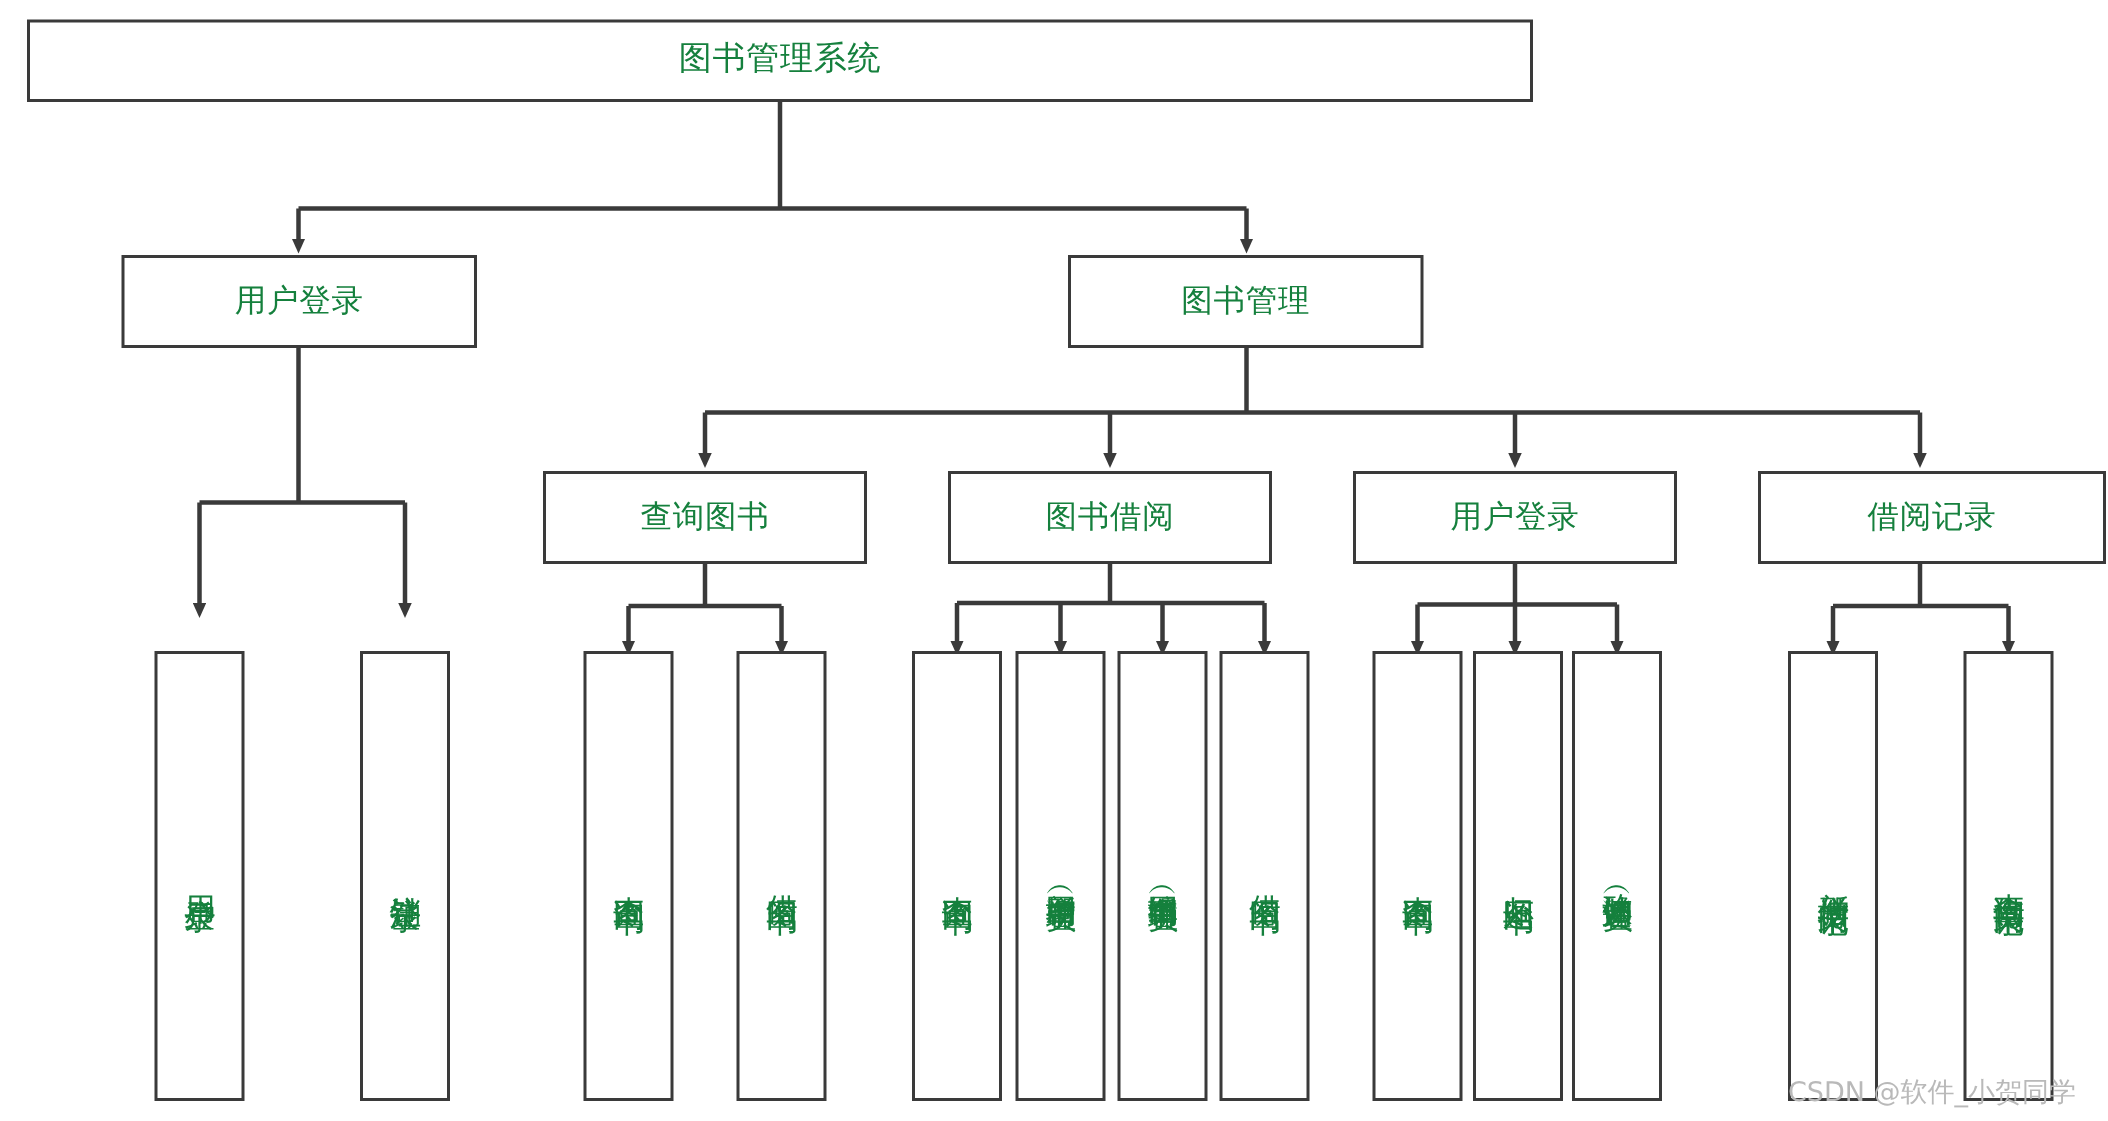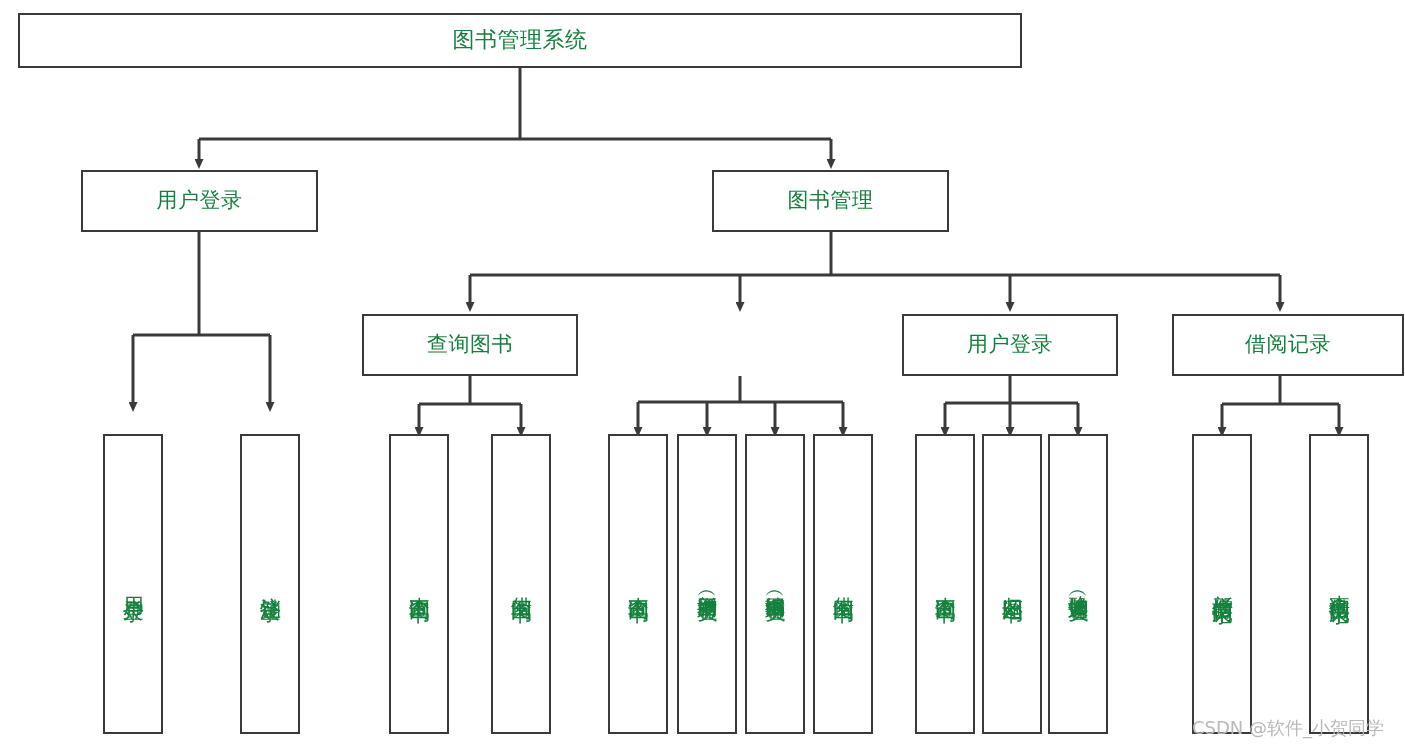--- a/index.html
+++ b/index.html
@@ -141,20 +141,23 @@
   <div class="node h" style="left:81px; top:170px; width:237px; height:62px;">
     <span class="label">用户登录</span>
   </div>
   <div class="node h" style="left:712px; top:170px; width:237px; height:62px;">
     <span class="label">图书管理</span>
   </div>
 
   <div class="node h" style="left:362px; top:314px; width:216px; height:62px;">
     <span class="label">查询图书</span>
   </div>
+  <div class="node h" style="left:632px; top:314px; width:216px; height:62px;">
+    <span class="label">图书借阅</span>
+  </div>
   <div class="node h" style="left:902px; top:314px; width:216px; height:62px;">
     <span class="label">用户登录</span>
   </div>
   <div class="node h" style="left:1172px; top:314px; width:232px; height:62px;">
     <span class="label">借阅记录</span>
   </div>
 
   <div class="node v" style="left:103px; top:434px; width:60px; height:300px;">
     <span class="label">用户登录</span>
   </div>

